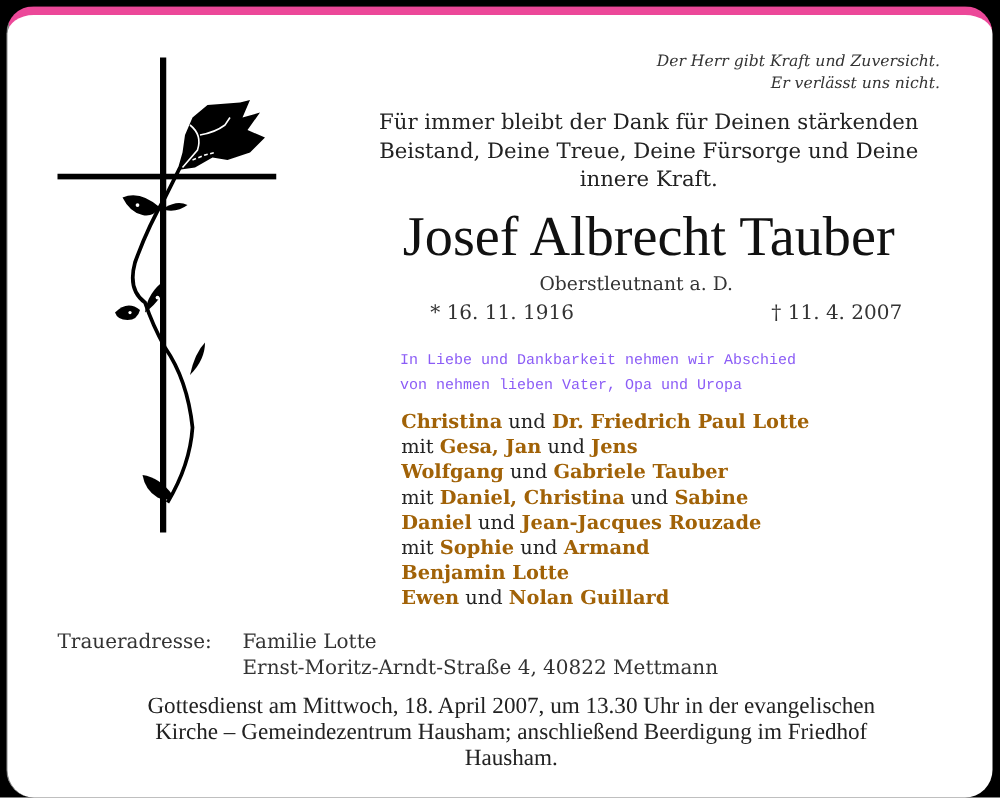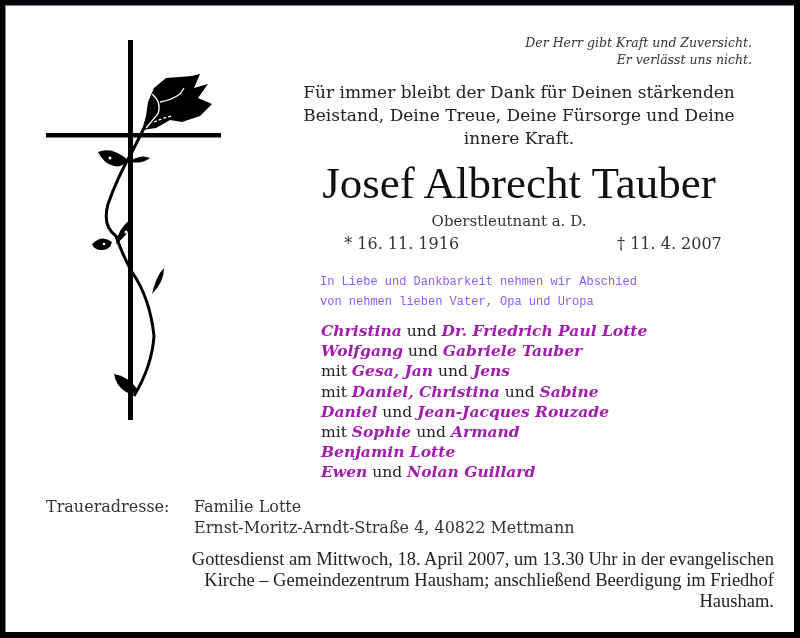--- a/index.html
+++ b/index.html
@@ -2,21 +2,21 @@
 <html><head>
   <meta charset="utf-8">
   <style>
     html, body { margin: 0; padding: 0; }
     body {
       width: 800px; height: 638px; background: #000; position: relative; overflow: hidden;
       font-family: "DejaVu Serif", "Liberation Serif", serif; color: #1a1a1a;
     }
     .card {
       position: absolute; left: 5px; top: 5px; width: 788px; height: 626px;
-      background: #fff; border-left: 1px solid #888; border-top: 1px solid #ec4899;
+      background: #fff; border-left: 1px solid #888; border-top: 7px solid #ec4899; border-radius: 22px;
     }
     .abs { position: absolute; white-space: nowrap; }
     .motto {
       right: 42px; top: 28px; text-align: right; font-style: italic;
       font-size: 12.5px; line-height: 17px; color: #333;
     }
     .intro {
       left: 268px; width: 490px; top: 75px; text-align: center;
       font-size: 17px; line-height: 23px; color: #222;
     }
@@ -33,29 +33,29 @@
       font-size: 16px; line-height: 20px; color: #333;
     }
     .dates span { display: inline-block; margin-left: 48px; }
     .dates .gap { width: 62px; }
     .farewell {
       left: 314px; top: 266px; font-size: 12px; line-height: 20px; color: #8b5cf6; font-family: Liberation Mono, monospace;
     }
     .family {
       left: 315px; top: 315px; font-size: 15.5px; line-height: 20.2px; color: #222;
     }
-    .family b { font-weight: bold; color: #a21caf; font-style: italic; }
+    .family b { font-weight: bold; color: #a16207; }
     .family .row { display: block; }
     .address {
       left: 40px; top: 490px; font-size: 16px; line-height: 21px; color: #333;
     }
     .address .label { display: inline-block; width: 148px; }
     .address .indent { display: inline-block; width: 148px; }
     .service {
-      left: 38px; width: 730px; top: 543px; text-align: right;
+      left: 38px; width: 730px; top: 543px; text-align: center;
       font-family: "Liberation Serif", serif; font-size: 18.5px; line-height: 21px; color: #222;
     }
     svg.cross { position: absolute; left: 36px; top: 30px; }
   </style>
 </head>
 <body>
 
 <div class="card">
 
   <svg class="cross" width="185" height="390" viewBox="0 0 185 390">
@@ -98,22 +98,22 @@
     <span>* 16. 11. 1916</span><span class="gap"></span><span>† 11. 4. 2007</span>
   </div>
 
   <div class="abs farewell">
     <div>In Liebe und Dankbarkeit nehmen wir Abschied</div>
     <div>von nehmen lieben Vater, Opa und Uropa</div>
   </div>
 
   <div class="abs family" id="family-list">
       <span class="row"><b>Christina</b><span> und </span><b>Dr. Friedrich Paul Lotte</b></span>
+      <span class="row"><span>mit </span><b>Gesa, Jan</b><span> und </span><b>Jens</b></span>
       <span class="row"><b>Wolfgang</b><span> und </span><b>Gabriele Tauber</b></span>
-      <span class="row"><span>mit </span><b>Gesa, Jan</b><span> und </span><b>Jens</b></span>
       <span class="row"><span>mit </span><b>Daniel, Christina</b><span> und </span><b>Sabine</b></span>
       <span class="row"><b>Daniel</b><span> und </span><b>Jean-Jacques Rouzade</b></span>
       <span class="row"><span>mit </span><b>Sophie</b><span> und </span><b>Armand</b></span>
       <span class="row"><b>Benjamin Lotte</b></span>
       <span class="row"><b>Ewen</b><span> und </span><b>Nolan Guillard</b></span>
     </div>
 
   <div class="abs address">
     <div><span class="label">Traueradresse:</span><span>Familie Lotte</span></div>
     <div><span class="indent"></span><span>Ernst-Moritz-Arndt-Straße 4, 40822 Mettmann</span></div>

